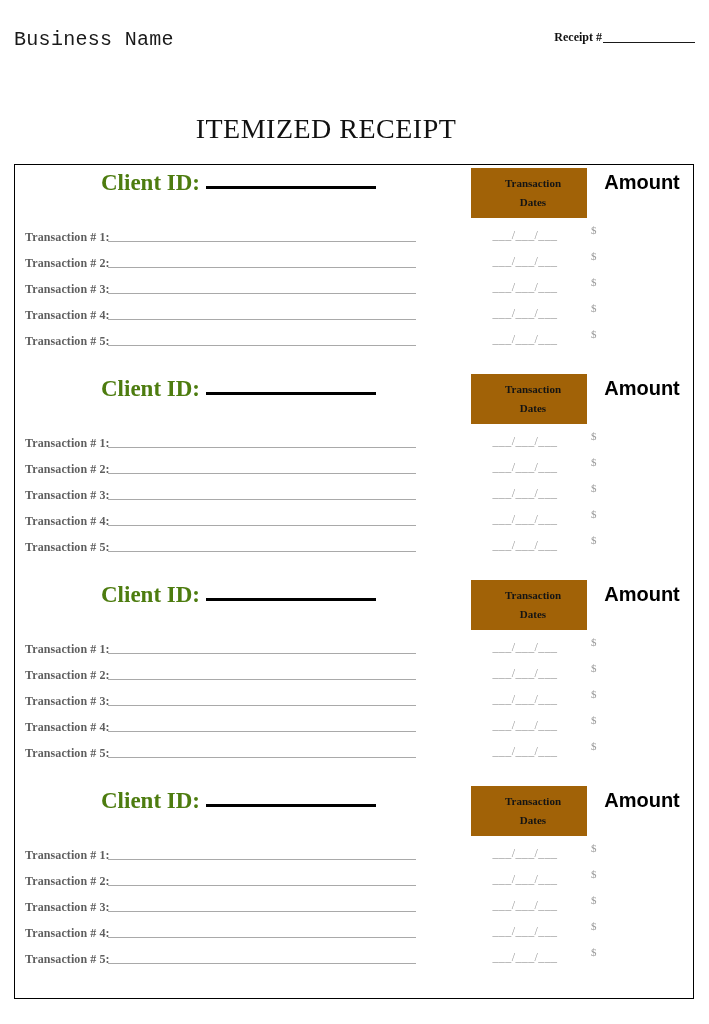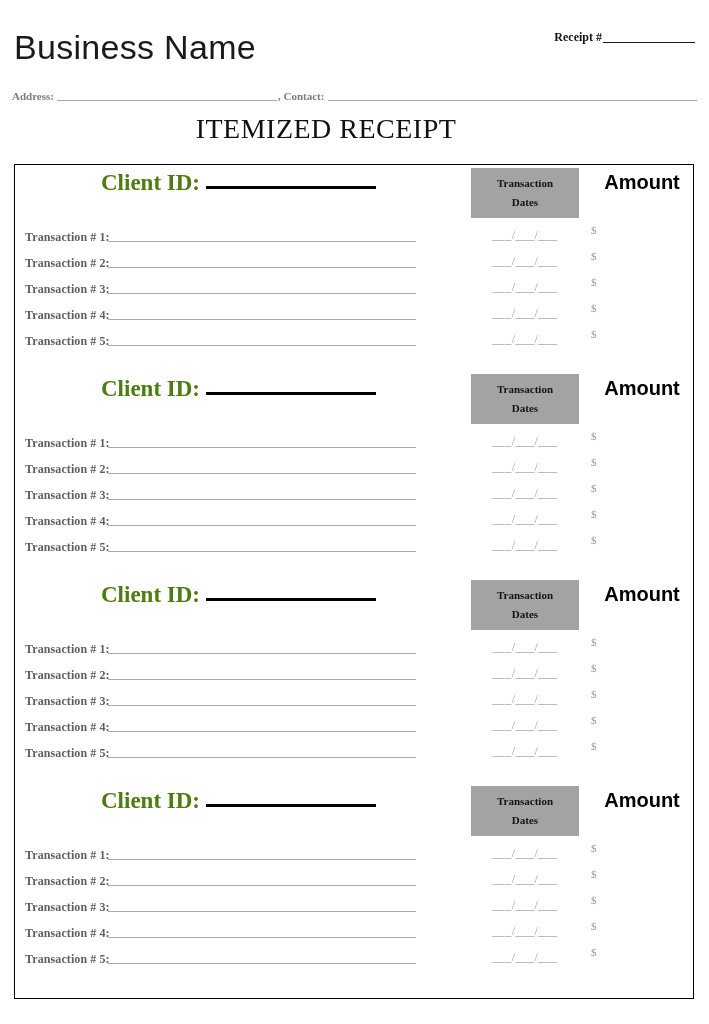--- a/index.html
+++ b/index.html
@@ -28,22 +28,22 @@
   .hdr {
     position: absolute;
     left: 0; top: 0;
     width: 709px;
     height: 164px;
   }
   .biz-name {
     position: absolute;
     left: 14px;
     top: 28px;
-    font-family: Liberation Sans, sans-serif;
-    font-size: 34px;
+    font-family: Liberation Mono, monospace;
+    font-size: 20px;
     font-weight: 400;
     color: #1a1a1a;
     letter-spacing: 0.3px;
     white-space: nowrap;
   }
   .receipt-no {
     position: absolute;
     right: 14px;
     top: 30px;
     font-family: "Liberation Serif", "DejaVu Serif", serif;
@@ -146,30 +146,31 @@
     margin-left: 6px;
   }
 
   
   .tx-dates-cell {
     position: absolute;
     left: 456px;
     top: 3px;
     width: 108px;
     height: 50px;
-    background: #a3a3a3;
+    background: #a16207;
     display: flex;
     flex-direction: column;
     align-items: center;
     justify-content: center;
     font-family: "Liberation Serif", "DejaVu Serif", serif;
     font-size: 11px;
     font-weight: bold;
     color: #141414;
     line-height: 1.75;
+    padding-left: 8px;
   }
 
   .amount-hdr {
     position: absolute;
     left: 580px;
     top: 6px;
     width: 94px;
     text-align: center;
     font-family: Liberation Sans, sans-serif;
     font-size: 20px;
@@ -237,26 +238,20 @@
 <div class="page">
 
   <div class="hdr">
 
     <div class="biz-name">Business Name</div>
 
     <div class="receipt-no">
       <span>Receipt #</span><span class="rblank"></span>
     </div>
 
-    <div class="addr-line">
-      <span class="lbl">Address:</span>
-      <span class="blank-a"></span>
-      <span class="lbl">, Contact:</span>
-      <span class="blank-b"></span>
-    </div>
 
     <div class="doc-title">ITEMIZED RECEIPT</div>
   </div>
 
   <div class="sheet">
 
     <div class="client-block b0">
       <div class="client-id">
         <span>Client ID:</span><span class="cblank"></span>
       </div>

